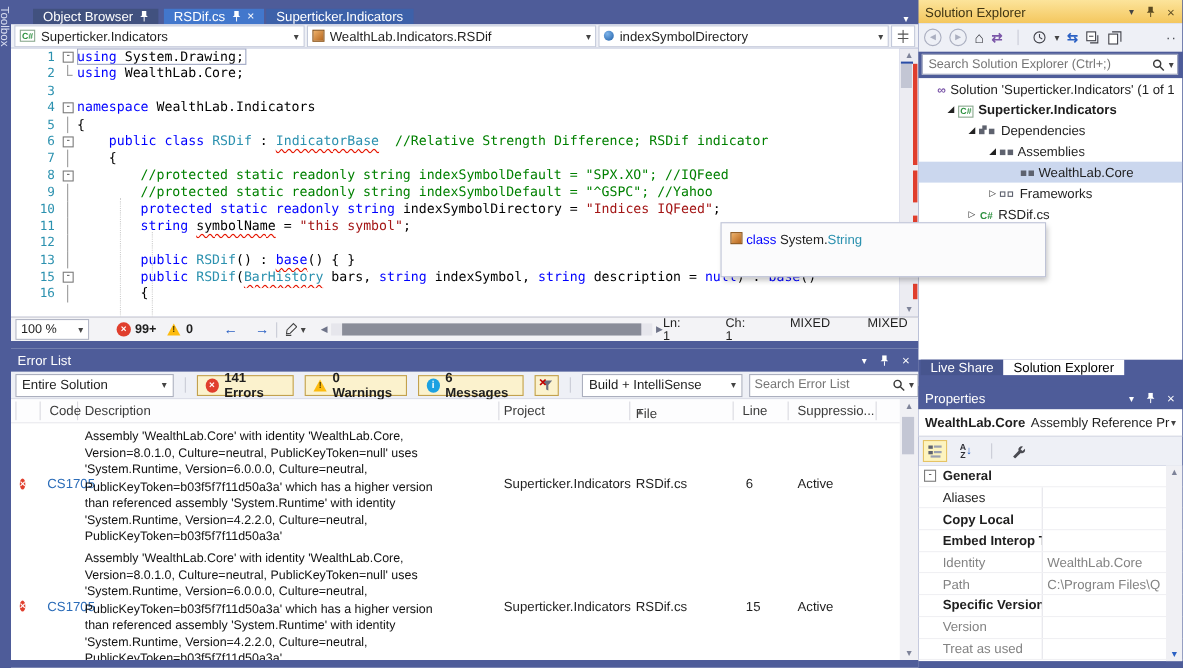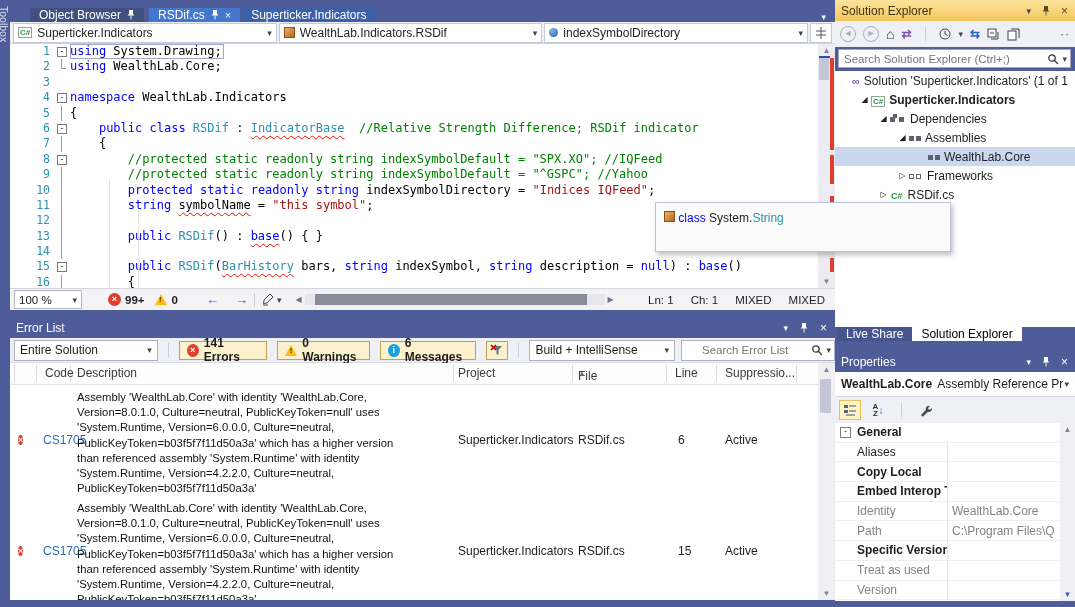--- a/index.html
+++ b/index.html
@@ -48,31 +48,31 @@
   #estatus{left:10px;top:288px;width:825px;height:22px;background:#F3F3F6;border-top:1px solid #D5D5DC;box-sizing:border-box;display:flex;align-items:center;font-size:11.5px}
   #zoom-combo{width:58px;height:17px;background:#fff;border:1px solid #B3B7C6;margin-left:4px;display:flex;align-items:center;justify-content:space-between;padding:0 4px}
   .badge-err{width:13px;height:13px;border-radius:50%;background:#E03E2D;color:#fff;font-weight:bold;font-size:9px;line-height:13px;text-align:center}
   .badge-warn{width:0;height:0;border-left:6.5px solid transparent;border-right:6.5px solid transparent;border-bottom:11px solid #FDBB0F;position:relative}
   .badge-warn::after{content:"!";position:absolute;left:-1.5px;top:1px;font-size:8px;font-weight:bold;color:#4A3A00}
   .navarrow{color:#2B61C4;font-size:13px;font-weight:bold}
   .sep{width:1px;height:14px;background:#C9CBD6;margin:0 6px}
   #hsb{width:300px;height:11px;background:#E6E6EC;margin:0 3px;position:relative}
   #hsb .hthumb{position:absolute;left:10px;top:0;height:11px;width:272px;background:#8A8D99}
   .sbarr{color:#6F7489;font-size:8px}
-  #estatus .right{margin-left:auto;display:flex;gap:17px;padding-right:10px;color:#1E1E1E}
+  #estatus .right{margin-left:auto;display:flex;gap:34px;padding-right:10px;color:#1E1E1E}
   
   #error-panel{left:10px;top:317px;width:825px;height:290px;background:#fff}
   #el-title{position:absolute;left:0;top:0;width:100%;height:21px;background:#4E5C99;color:#fff;display:flex;align-items:center;padding-left:6px;box-sizing:border-box}
   #el-title .ticons{margin-left:auto;display:flex;gap:12px;padding-right:8px;align-items:center}
   #el-toolbar{position:absolute;left:0;top:21px;width:100%;height:25px;background:#EEF0F6;display:flex;align-items:center;gap:4px;padding-left:4px;box-sizing:border-box;border-bottom:1px solid #D8DAE4}
   .combo{background:#fff;border:1px solid #ABAFBE;height:19px;display:flex;align-items:center;justify-content:space-between;padding:0 5px;gap:8px}
   .cntbtn{background:#FBF2CD;border:1px solid #C2A14E;height:19px;display:flex;align-items:center;gap:5px;padding:0 7px;box-sizing:border-box;font-weight:bold}
   .toolbtn{background:#FBF2CD;border:1px solid #C2A14E;height:19px;width:24px;display:flex;align-items:center;justify-content:center;box-sizing:border-box}
   #el-search{background:#fff;border:1px solid #ABAFBE;height:19px;width:152px;display:flex;align-items:center;margin-left:2px}
-  #el-search input{border:0;outline:0;flex:1;font:11.5px "Liberation Sans",sans-serif;color:#333;padding:0 20px;min-width:0;background:transparent}
+  #el-search input{border:0;outline:0;flex:1;font:11.5px "Liberation Sans",sans-serif;color:#333;padding:0 4px;min-width:0;background:transparent}
   #el-header{position:absolute;left:0;top:46px;width:808px;height:21px;background:#FDFDFE;border-bottom:1px solid #E3E3E8;color:#3B3B3B}
   #el-header span{position:absolute;top:3px;white-space:nowrap}
   #el-header i{position:absolute;top:2px;bottom:2px;border-left:1px solid #D9D9E0}
   #el-rows{position:absolute;left:0;top:68px;width:808px;height:215px;overflow:hidden;background:#fff}
   .erow{position:relative;height:111px}
   .erow .cell{position:absolute;white-space:nowrap}
   .erow .desc{left:67px;top:5px;width:384px;white-space:pre-line;font-size:11.3px;line-height:15.2px;color:#111}
   .erow .codec{left:33px;top:48px;color:#2B6CB8}
   .erow .icn{left:8px;top:47px}
   .erow .proj{left:448px;top:48px}
@@ -207,21 +207,20 @@
       <div class="cl"><div class="ln">4</div><div class="om"><div class="fold">-</div></div><div class="ct"><span class="tk-k">namespace</span><span class="tk-p"> WealthLab.Indicators</span></div></div>
       <div class="cl"><div class="ln">5</div><div class="om vln"></div><div class="ct"><span class="tk-p">{</span></div></div>
       <div class="cl"><div class="ln">6</div><div class="om"><div class="fold">-</div></div><div class="ct"><span class="tk-p">    </span><span class="tk-k">public</span><span class="tk-p"> </span><span class="tk-k">class</span><span class="tk-p"> </span><span class="tk-t">RSDif</span><span class="tk-p"> : </span><span class="tk-tw">IndicatorBase</span><span class="tk-p">  </span><span class="tk-c">//Relative Strength Difference; RSDif indicator</span></div></div>
       <div class="cl"><div class="ln">7</div><div class="om vln"></div><div class="ct"><span class="tk-p">    {</span></div></div>
       <div class="cl"><div class="ln">8</div><div class="om"><div class="fold">-</div></div><div class="ct"><span class="tk-p">        </span><span class="tk-c">//protected static readonly string indexSymbolDefault = "SPX.XO"; //IQFeed</span></div></div>
       <div class="cl"><div class="ln">9</div><div class="om vln"></div><div class="ct"><span class="tk-p">        </span><span class="tk-c">//protected static readonly string indexSymbolDefault = "^GSPC"; //Yahoo</span></div></div>
       <div class="cl"><div class="ln">10</div><div class="om vln"></div><div class="ct"><span class="tk-p">        </span><span class="tk-k">protected</span><span class="tk-p"> </span><span class="tk-k">static</span><span class="tk-p"> </span><span class="tk-k">readonly</span><span class="tk-p"> </span><span class="tk-k">string</span><span class="tk-p"> indexSymbolDirectory = </span><span class="tk-s">"Indices IQFeed"</span><span class="tk-p">;</span></div></div>
       <div class="cl"><div class="ln">11</div><div class="om vln"></div><div class="ct"><span class="tk-p">        </span><span class="tk-k">string</span><span class="tk-p"> </span><span class="tk-pw">symbolName</span><span class="tk-p"> = </span><span class="tk-s">"this symbol"</span><span class="tk-p">;</span></div></div>
       <div class="cl"><div class="ln">12</div><div class="om vln"></div><div class="ct"></div></div>
       <div class="cl"><div class="ln">13</div><div class="om vln"></div><div class="ct"><span class="tk-p">        </span><span class="tk-k">public</span><span class="tk-p"> </span><span class="tk-t">RSDif</span><span class="tk-p">() : </span><span class="tk-kw">base</span><span class="tk-p">() { }</span></div></div>
-      <div class="cl"><div class="ln">14</div><div class="om vln"></div><div class="ct"></div></div>
       <div class="cl"><div class="ln">15</div><div class="om"><div class="fold">-</div></div><div class="ct"><span class="tk-p">        </span><span class="tk-k">public</span><span class="tk-p"> </span><span class="tk-t">RSDif</span><span class="tk-p">(</span><span class="tk-tw">BarHistory</span><span class="tk-p"> bars, </span><span class="tk-k">string</span><span class="tk-p"> indexSymbol, </span><span class="tk-k">string</span><span class="tk-p"> description = </span><span class="tk-k">null</span><span class="tk-p">) : </span><span class="tk-k">base</span><span class="tk-p">()</span></div></div>
       <div class="cl"><div class="ln">16</div><div class="om vln"></div><div class="ct"><span class="tk-p">        {</span></div></div>
     </div>
   <div class="iguide" style="left:99px;top:136px;height:108px"></div>
   <div class="iguide" style="left:128px;top:167px;height:77px"></div>
 </div>
 
 <div class="abs" id="vsb">
   <div class="arr" style="top:0">▲</div>
   <div class="caret-line"></div>
@@ -539,25 +538,25 @@
       </div>
       <div class="prow dim">
         <div class="plabel">Path</div>
         <div class="pvalue">C:\Program Files\Q</div>
       </div>
       <div class="prow bold">
         <div class="plabel">Specific Version</div>
         <div class="pvalue"></div>
       </div>
       <div class="prow dim">
+        <div class="plabel">Version</div>
+        <div class="pvalue"></div>
+      </div>
+      <div class="prow dim">
         <div class="plabel">Treat as used</div>
-        <div class="pvalue"></div>
-      </div>
-      <div class="prow dim">
-        <div class="plabel">Version</div>
         <div class="pvalue"></div>
       </div>
     </div>
   <div id="pg-vsb">
     <div style="position:absolute;top:2px;width:15px;text-align:center;font-size:8px;color:#7E8399">▲</div>
     <div style="position:absolute;bottom:2px;width:15px;text-align:center;font-size:8px;color:#2B61C4">▼</div>
   </div>
 </div>
 
 <div class="abs" id="tooltip">

